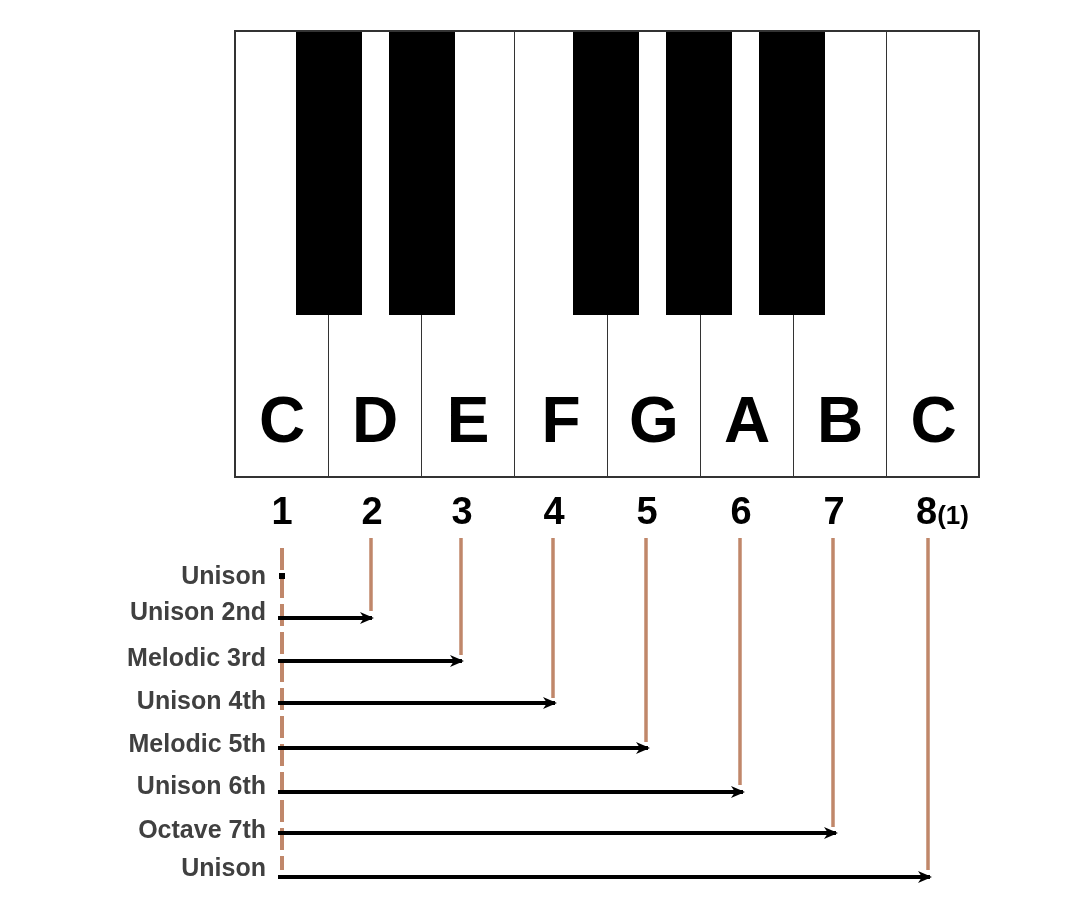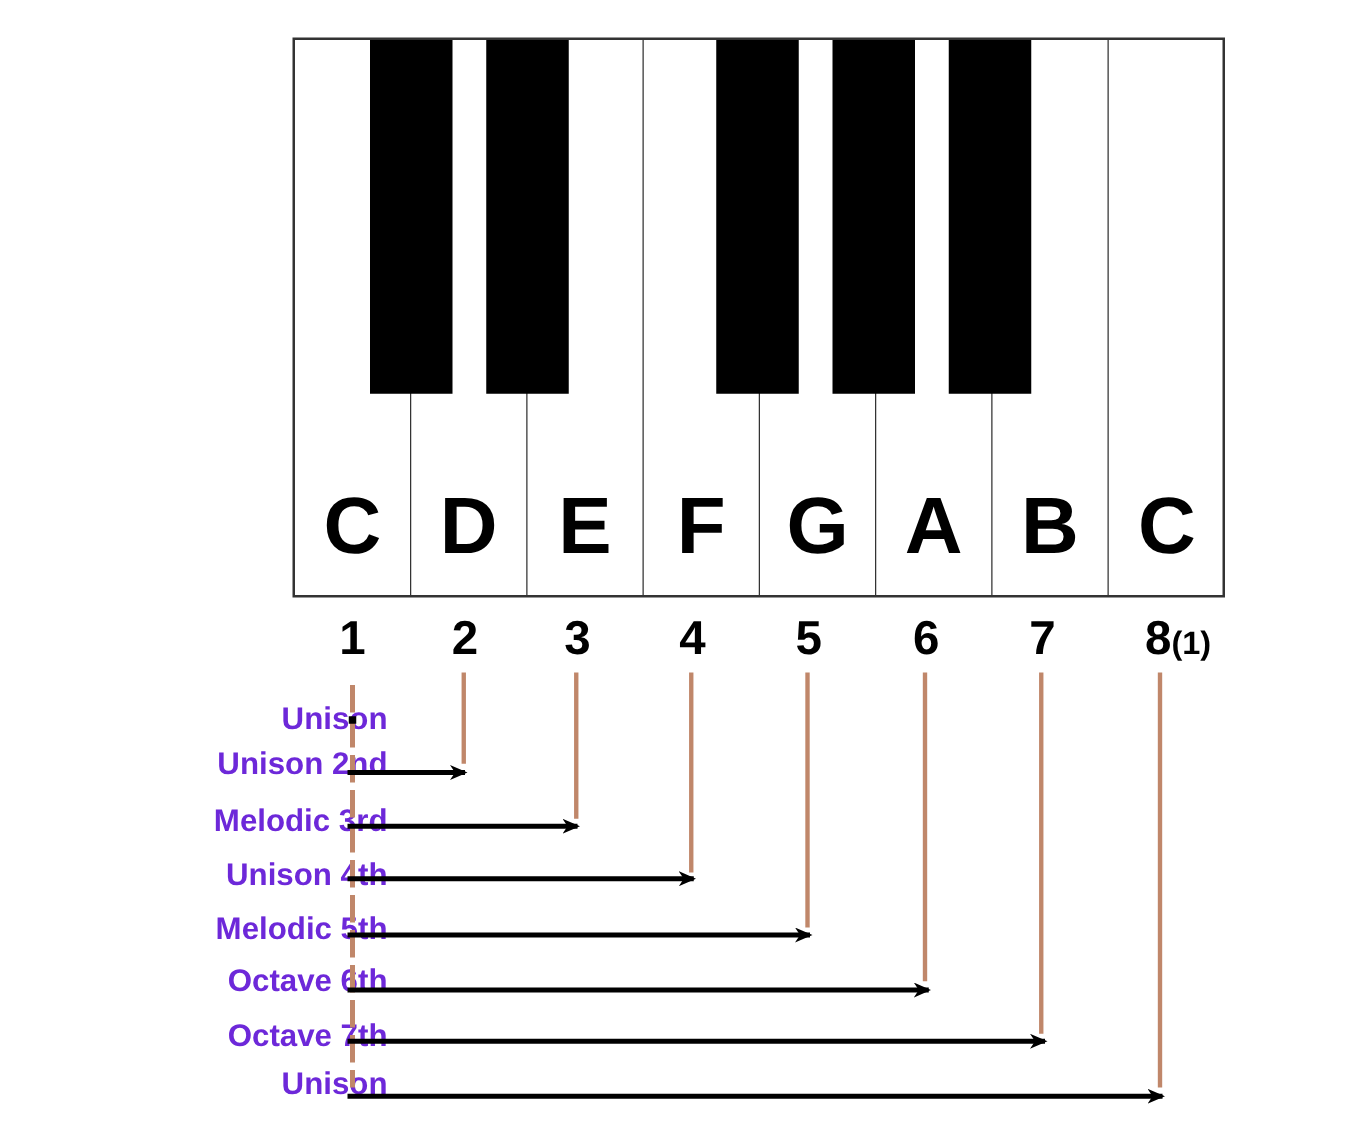--- a/index.html
+++ b/index.html
@@ -4,21 +4,21 @@
 <style>
   html, body { margin:0; padding:0; background:#ffffff; }
   body { width:1084px; height:898px; position:relative; overflow:hidden; font-family:"Liberation Sans", sans-serif; }
   .piano { position:absolute; left:234px; top:30px; width:746px; height:448px; border:2px solid #333; box-sizing:border-box; background:#fff; }
   .white-key { position:absolute; top:0; height:100%; border-right:1.5px solid #333; box-sizing:border-box; }
   .white-key:last-child { border-right:none; }
   .key-label { position:absolute; left:0; right:0; top:356px; text-align:center; font-weight:bold; font-size:64px; color:#000; line-height:1; }
   .black-key { position:absolute; top:0; height:283px; background:#000; }
   .degree { position:absolute; top:492px; font-weight:bold; font-size:38px; color:#000; transform:translateX(-50%); line-height:1; white-space:nowrap; }
   .degree small { font-size:26px; }
-  .interval-label { position:absolute; right:774px; font-weight:bold; font-size:25px; color:#6d28d9; white-space:nowrap; line-height:1; }
+  .interval-label { position:absolute; right:818px; font-weight:bold; font-size:25px; color:#404040; white-space:nowrap; line-height:1; }
   svg.overlay { position:absolute; left:0; top:0; }
 </style>
 </head>
 <body>
 
 <div class="piano">
   <div class="white-key" style="left:0;width:93px">
       <div class="key-label">C</div>
     </div>
   <div class="white-key" style="left:93px;width:93px">
@@ -57,21 +57,21 @@
 <div class="degree" style="left:647px">5</div>
 <div class="degree" style="left:741px">6</div>
 <div class="degree" style="left:834px">7</div>
 <div class="degree" style="left:930px;transform:none;left:916px"><span>8</span><small>(1)</small></div>
 
 <div class="interval-label" style="top:563px">Unison</div>
 <div class="interval-label" style="top:599px">Unison 2nd</div>
 <div class="interval-label" style="top:645px">Melodic 3rd</div>
 <div class="interval-label" style="top:688px">Unison 4th</div>
 <div class="interval-label" style="top:731px">Melodic 5th</div>
-<div class="interval-label" style="top:773px">Octave 6th</div>
+<div class="interval-label" style="top:773px">Unison 6th</div>
 <div class="interval-label" style="top:817px">Octave 7th</div>
 <div class="interval-label" style="top:855px">Unison</div>
 
 <svg class="overlay" width="1084" height="898">
   <defs>
     <marker id="ah" markerWidth="14" markerHeight="12" refX="12" refY="6" orient="auto" markerUnits="userSpaceOnUse">
       <path d="M0,0 L14,6 L0,12 L4,6 Z" fill="#000"></path>
     </marker>
   </defs>
 

